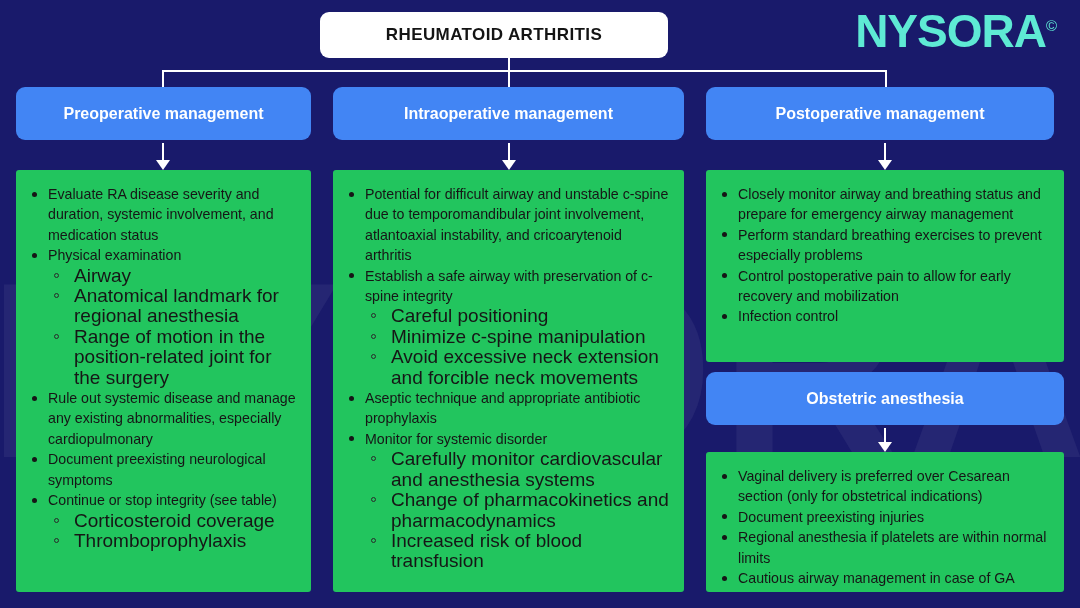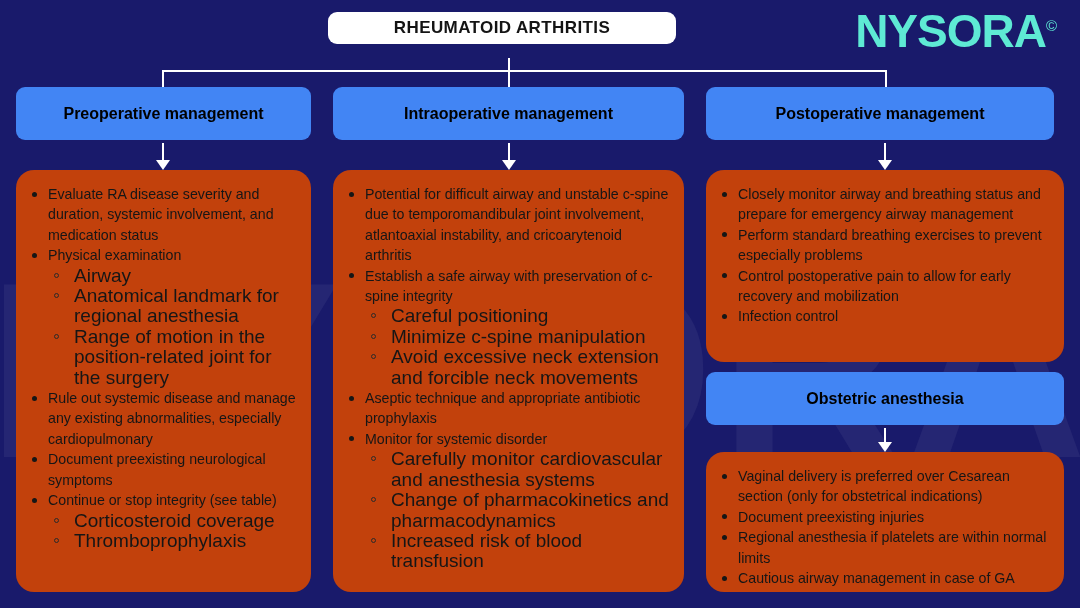--- a/index.html
+++ b/index.html
@@ -59,24 +59,24 @@
   }
   .brand .c-mark {
     font-size: 15px;
     vertical-align: super;
     font-weight: 400;
   }
 
   
   .root-title {
     position: absolute;
-    left: 328px;
+    left: 320px;
     top: 12px;
     width: 348px;
-    height: 32px;
+    height: 46px;
     background: #ffffff;
     border-radius: 9px;
     display: flex;
     align-items: center;
     justify-content: center;
     z-index: 15;
   }
   .root-title span {
     color: #141414;
     font-size: 17px;
@@ -116,31 +116,31 @@
     position: absolute;
     height: 53px;
     background: #4285f4;
     border-radius: 9px;
     display: flex;
     align-items: center;
     justify-content: center;
     z-index: 14;
   }
   .sec-header span {
-    color: #000000;
+    color: #ffffff;
     font-size: 16px;
     font-weight: 700;
     font-family: "Liberation Sans", sans-serif;
   }
 
   
   .card {
     position: absolute;
-    background: #c2410c;
-    border-radius: 18px;
+    background: #22c55e;
+    border-radius: 3px;
     z-index: 8;
     overflow: hidden;
   }
   .card-inner {
     padding: 14px 12px 10px 10px;
   }
 
   ul.lvl1 {
     list-style: none;
     margin: 0;

